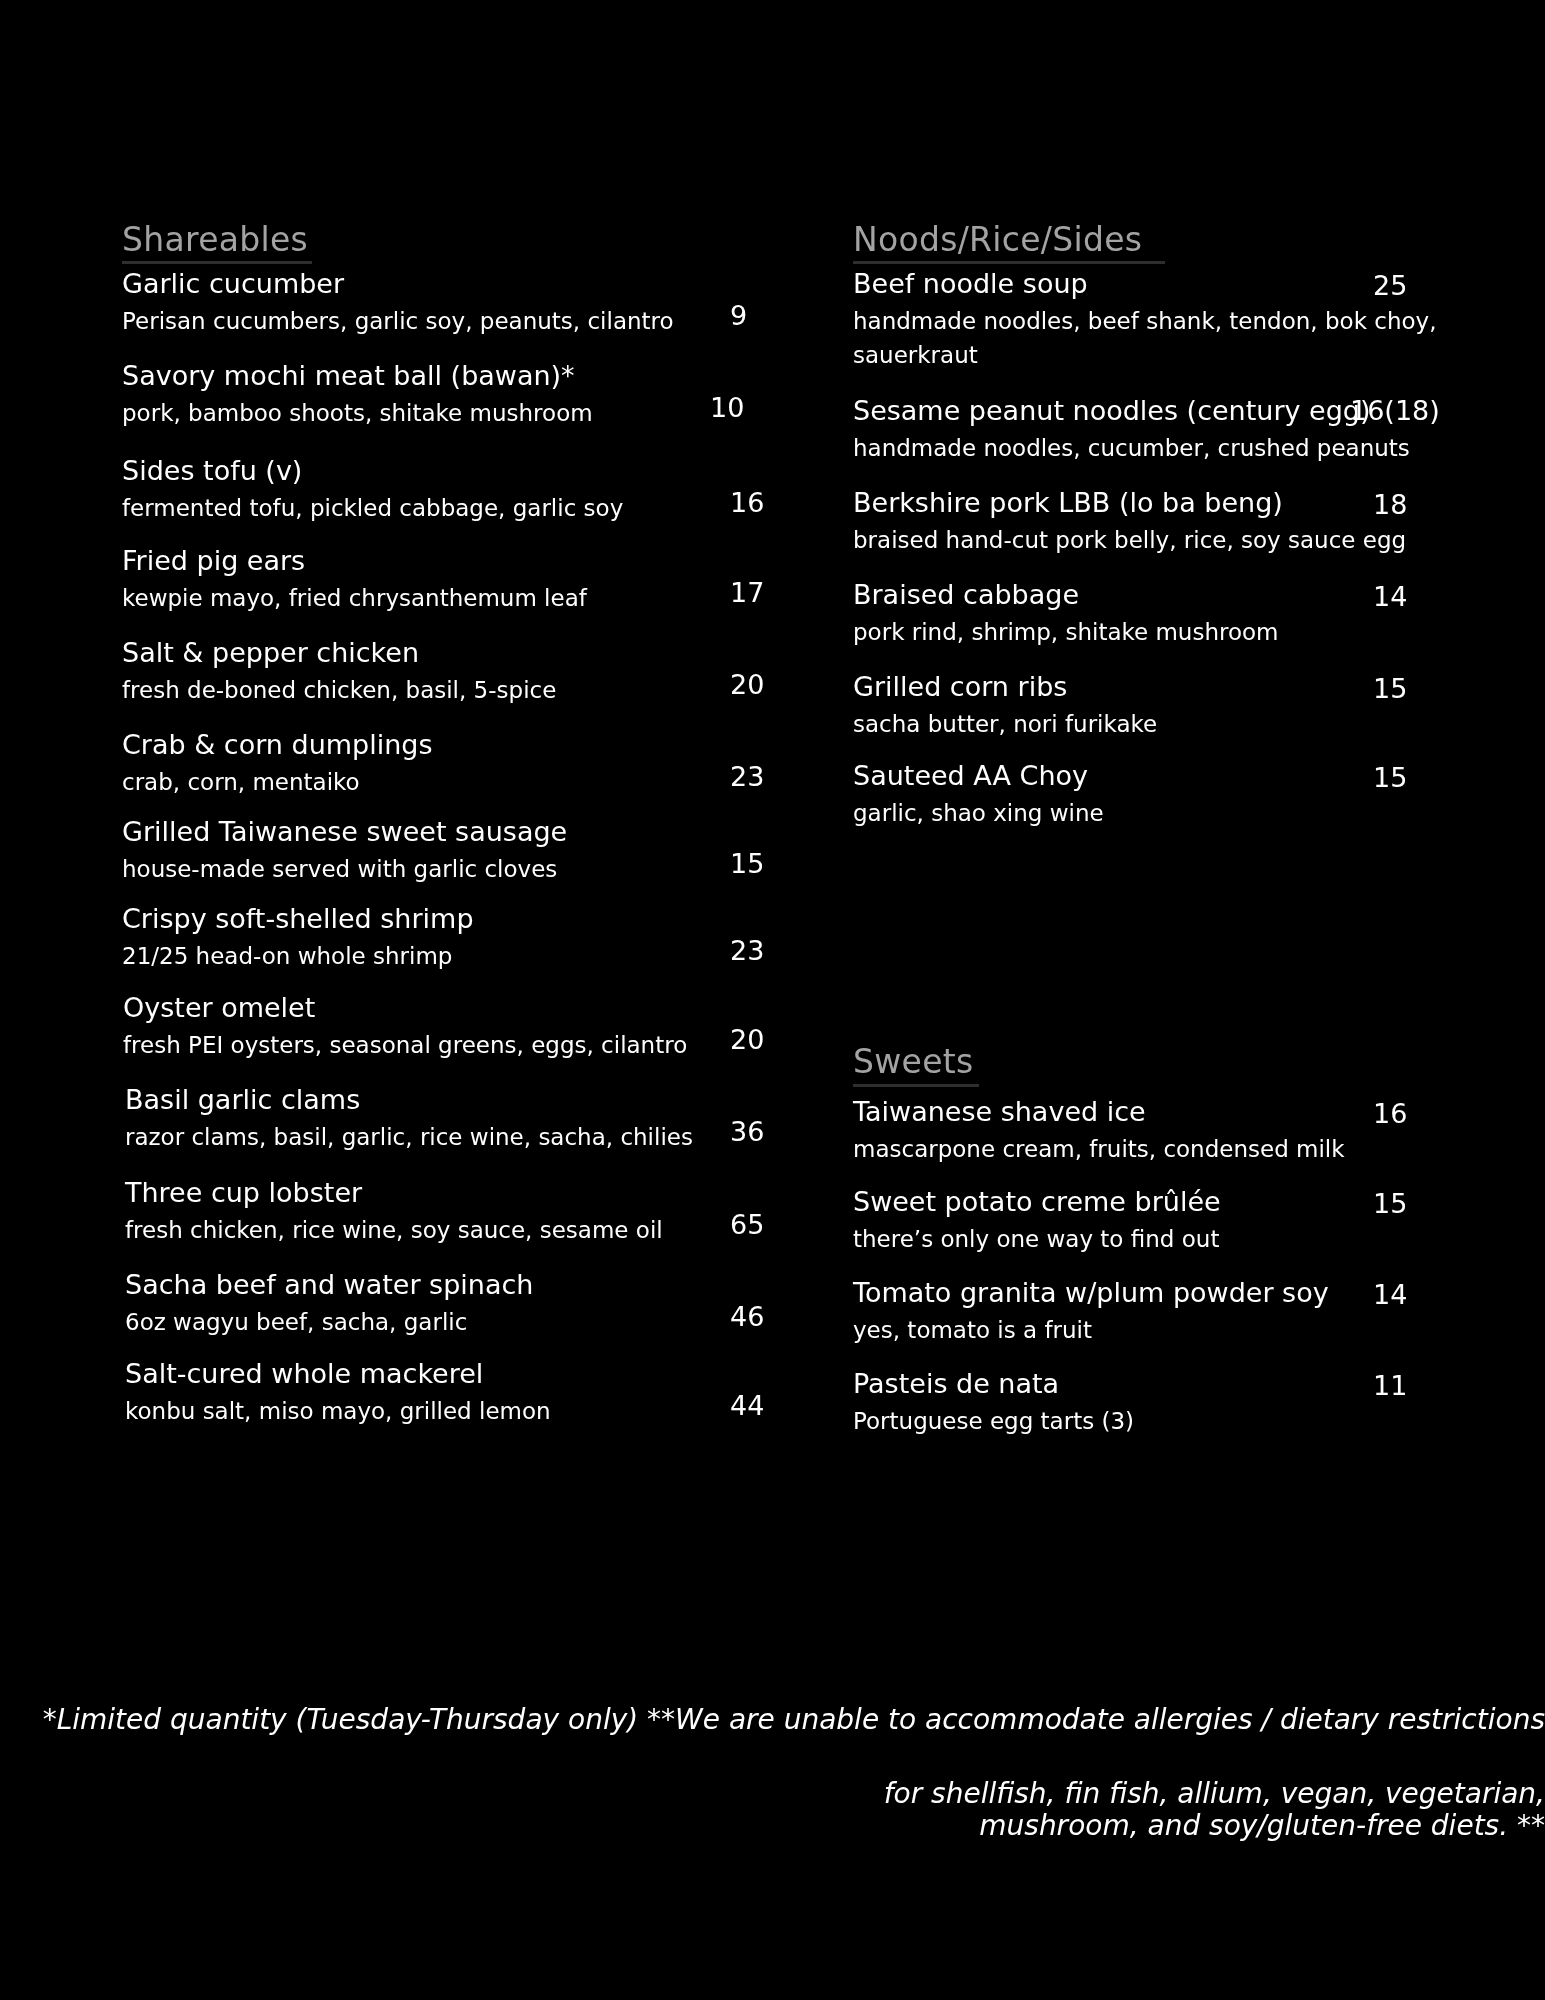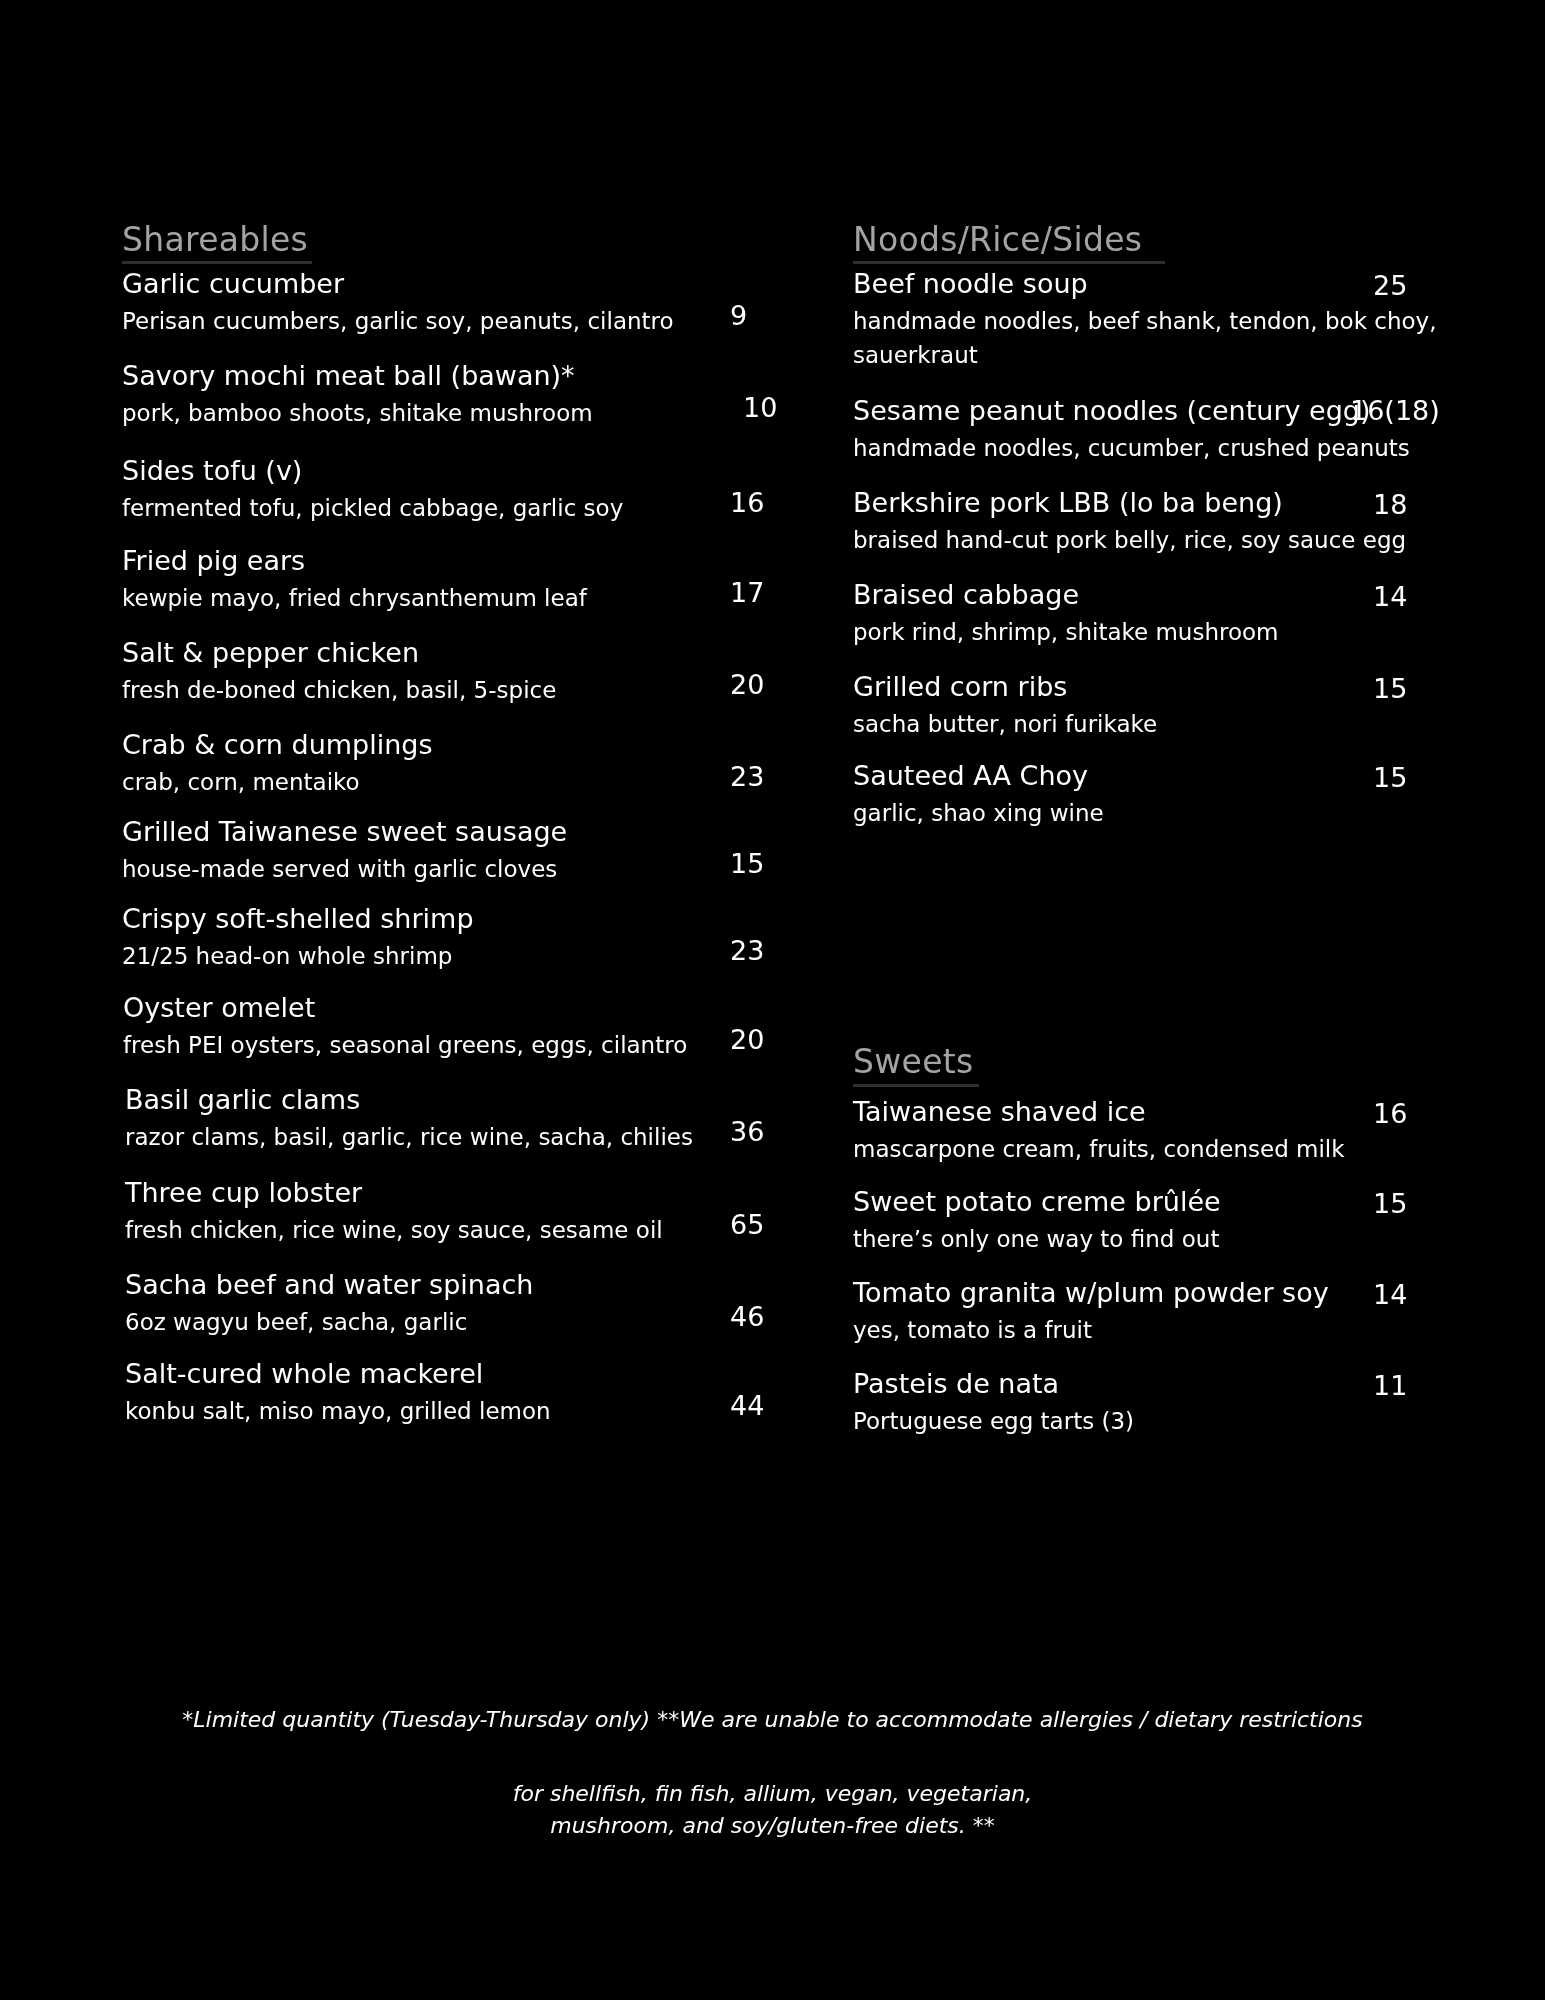--- a/index.html
+++ b/index.html
@@ -7,38 +7,38 @@
          font-family:"DejaVu Sans", sans-serif; color:#fff; }
   .section-title { position:absolute; color:#a3a3a3; font-size:33px; line-height:40px;
          margin:0; font-weight:normal; letter-spacing:0.3px; }
   .section-rule { position:absolute; height:3px; background:#2e2e2e; }
   .item { position:absolute; }
   .item-name { position:absolute; left:0; top:0; white-space:nowrap; font-size:27px; line-height:32px; }
   .item-desc { position:absolute; left:0; top:36px; font-size:23px; line-height:34px; white-space:nowrap; }
   .item-price { position:absolute; font-size:27px; line-height:32px; white-space:nowrap; }
   .left .item-price { left:608px; top:32px; }
   .right .item-price { left:520px; top:2px; }
-  .footer-line { position:absolute; left:0; width:1545px; text-align:center; font-style:italic;
-         font-size:22px; line-height:32px; }
+  .footer-line { position:absolute; left:0; width:1545px; text-align:right; font-style:italic;
+         font-size:28px; line-height:32px; }
 </style>
 </head>
 <body>
 
 <h2 class="section-title" style="left:122px; top:220px;">Shareables</h2>
 <div class="section-rule" style="left:122px; top:261px; width:190px;"></div>
 <div class="left" id="list-shareables">
     <div class="item" style="left: 122px; top: 268px;">
       <div class="item-name">Garlic cucumber</div>
       <div class="item-desc">Perisan cucumbers, garlic soy, peanuts, cilantro</div>
       <div class="item-price" style="left: 608px;">9</div>
     </div>
     <div class="item" style="left: 122px; top: 360px;">
       <div class="item-name">Savory mochi meat ball (bawan)*</div>
       <div class="item-desc">pork, bamboo shoots, shitake mushroom</div>
-      <div class="item-price" style="left: 621px;">10</div>
+      <div class="item-price" style="left: 588px;">10</div>
     </div>
     <div class="item" style="left: 122px; top: 455px;">
       <div class="item-name">Sides tofu (v)</div>
       <div class="item-desc">fermented tofu, pickled cabbage, garlic soy</div>
       <div class="item-price" style="left: 608px;">16</div>
     </div>
     <div class="item" style="left: 122px; top: 545px;">
       <div class="item-name">Fried pig ears</div>
       <div class="item-desc">kewpie mayo, fried chrysanthemum leaf</div>
       <div class="item-price" style="left: 608px;">17</div>

